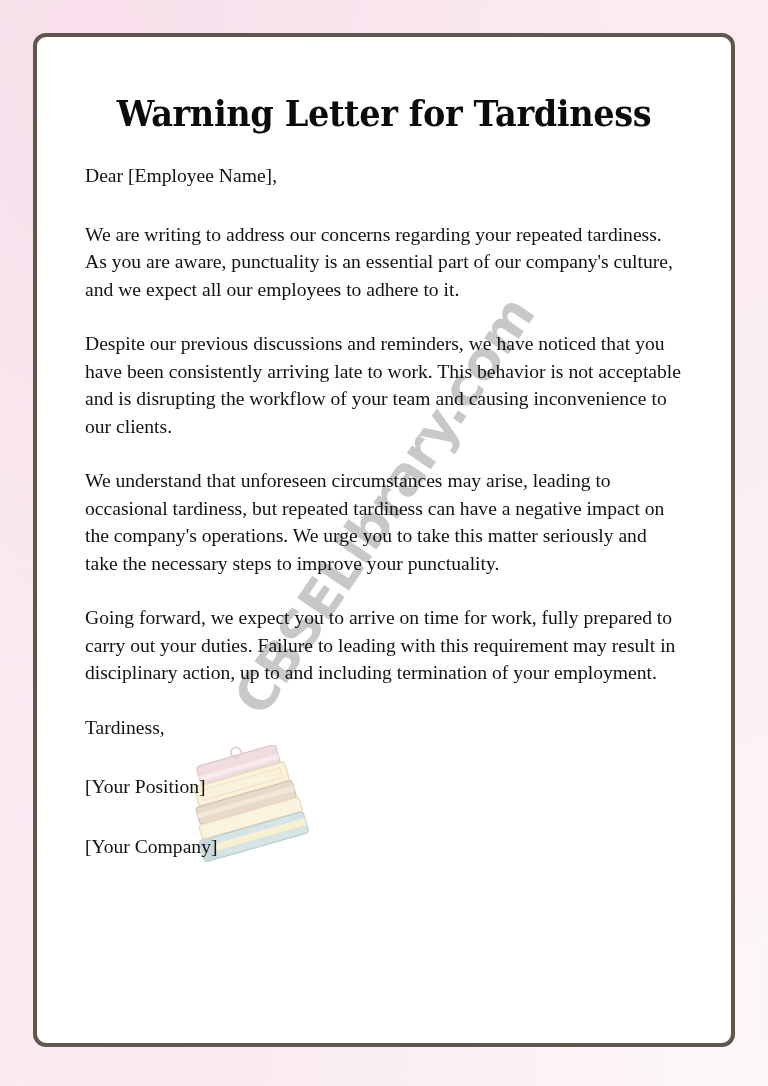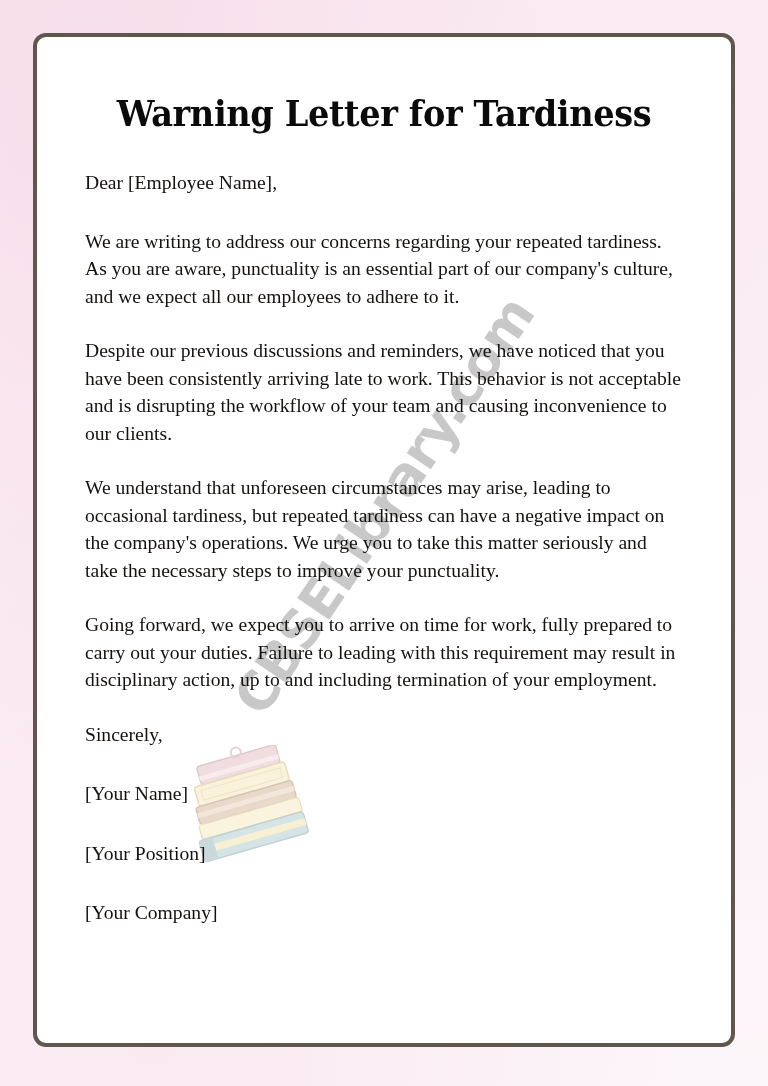--- a/index.html
+++ b/index.html
@@ -84,21 +84,21 @@
     text-align: center;
     font-family: "DejaVu Serif", serif;
     font-weight: bold;
     font-size: 35px;
     letter-spacing: -0.4px;
     color: #0b0b0b;
     transform: scaleX(0.96);
   }
 
   #letter-body {
-    margin-top: 35px;
+    margin-top: 28px;
   }
 
   .letter-para {
     margin: 0 0 27px 0;
     font-family: "Liberation Serif", serif;
     font-size: 19.6px;
     line-height: 27.5px;
     color: #14110f;
     text-align: left;
   }
@@ -148,23 +148,22 @@
 
         <p class="letter-para">We are writing to address our concerns regarding your repeated tardiness. As you are aware, punctuality is an essential part of our company's culture, and we expect all our employees to adhere to it.</p>
 
         <p class="letter-para">Despite our previous discussions and reminders, we have noticed that you have been consistently arriving late to work. This behavior is not acceptable and is disrupting the workflow of your team and causing inconvenience to our clients.</p>
 
         <p class="letter-para">We understand that unforeseen circumstances may arise, leading to occasional tardiness, but repeated tardiness can have a negative impact on the company's operations. We urge you to take this matter seriously and take the necessary steps to improve your punctuality.</p>
 
         <p class="letter-para">Going forward, we expect you to arrive on time for work, fully prepared to carry out your duties. Failure to leading with this requirement may result in disciplinary action, up to and including termination of your employment.</p>
 
 
-        <p class="letter-para signoff">Sincerely,</p>
+        <p class="letter-para signoff">Tardiness,</p>
 
-        <p class="letter-para sig-line">[Your Name]</p>
 
         <p class="letter-para sig-line">[Your Position]</p>
 
         <p class="letter-para sig-line">[Your Company]</p>
 
       </div>
     </div>
   </div>
 </div>
 

